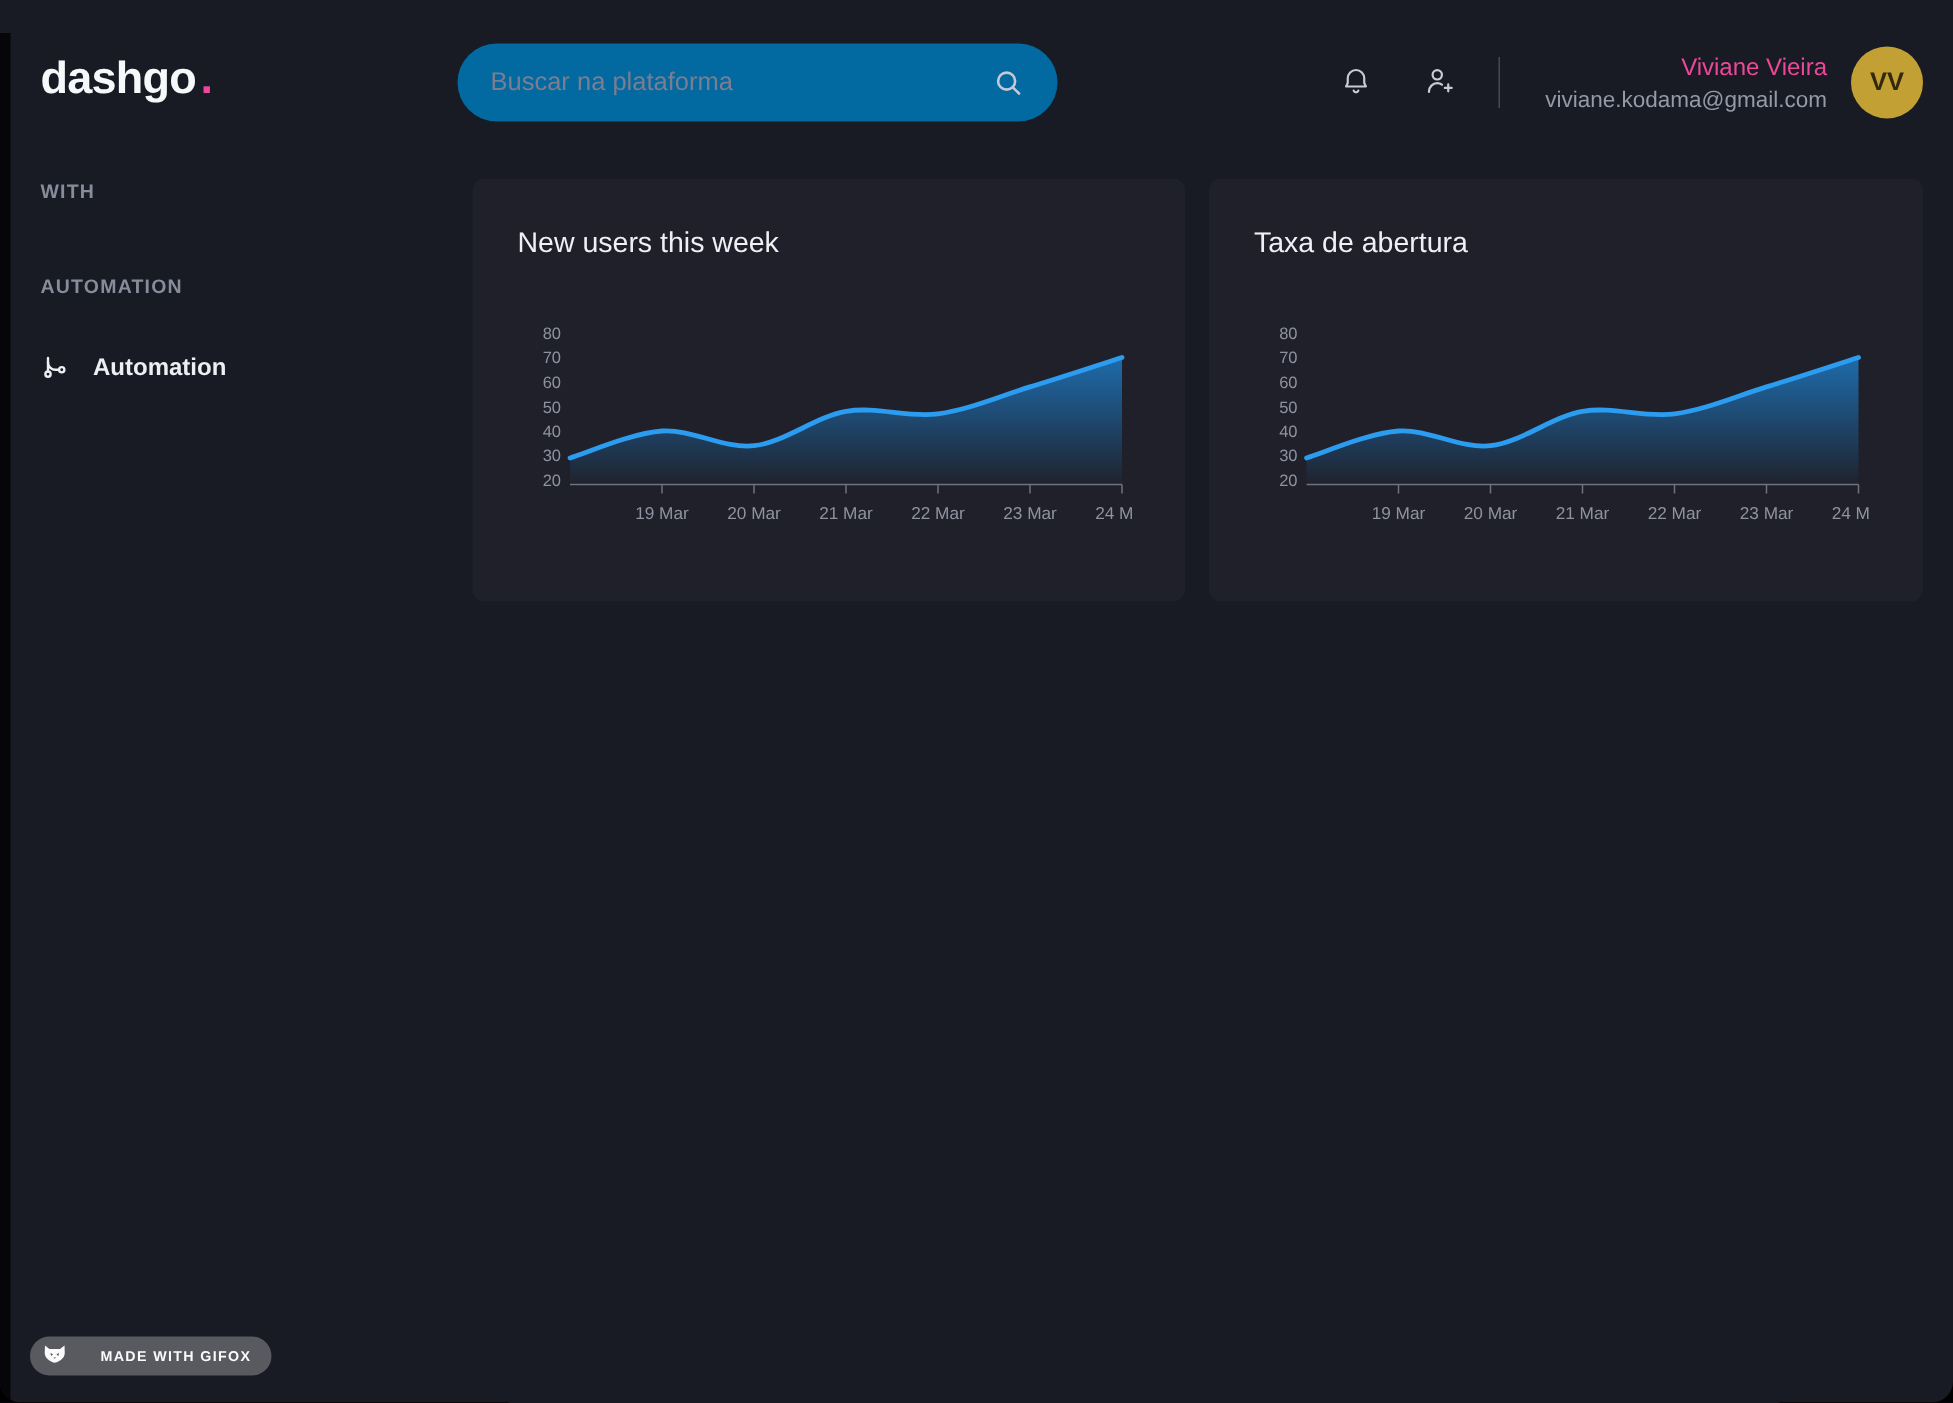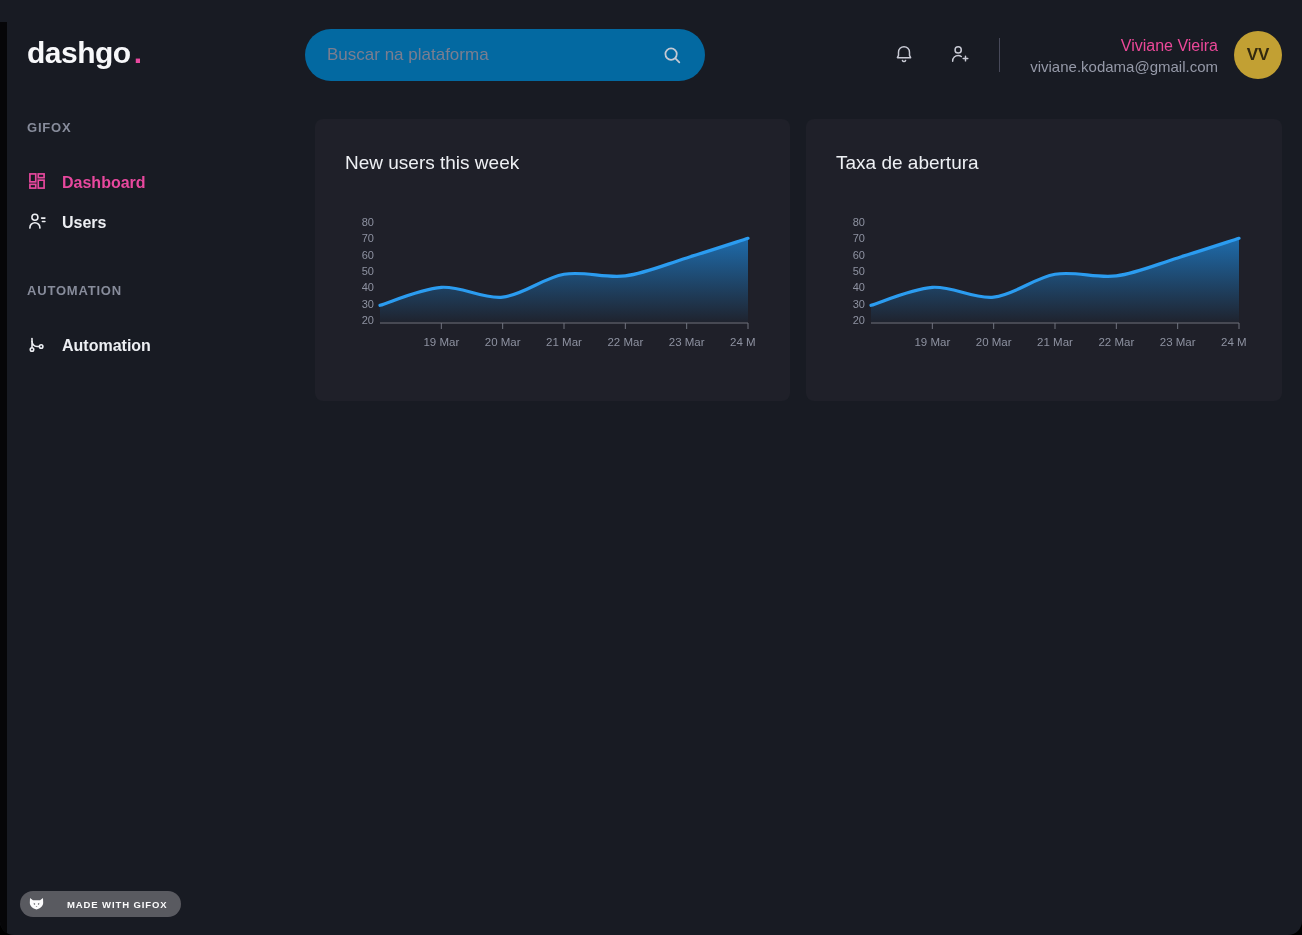--- a/index.html
+++ b/index.html
@@ -110,44 +110,21 @@
     <div class="hdr-divider"></div>
     <div class="profile-text">
       <div class="profile-name">Viviane Vieira</div>
       <div class="profile-email">viviane.kodama@gmail.com</div>
     </div>
     <button class="avatar" id="avatar" style="background: rgb(194, 160, 51); color: rgb(51, 41, 15);">VV</button>
   </div>
 
   <nav class="sidebar">
     <div class="section">
-      <div class="section-title">GIFOX</div>
-      <div class="items">
-        <div class="nav-item active">
-          <span>
-            <svg width="20" height="20" viewBox="0 0 24 24" fill="none" stroke="currentColor" stroke-width="2">
-              <rect x="3.5" y="3.5" width="7" height="9.5"></rect>
-                <rect x="3.5" y="16" width="7" height="4.5"></rect>
-              <rect x="13.5" y="3.5" width="7" height="4.5"></rect>
-                <rect x="13.5" y="11" width="7" height="9.5"></rect>
-            </svg>
-          </span>
-          <span>Dashboard</span>
-        </div>
-        <div class="nav-item">
-          <span>
-            <svg width="20" height="20" viewBox="0 0 24 24" fill="none" stroke="currentColor" stroke-width="1.9" stroke-linecap="round">
-              <circle cx="9.5" cy="7.5" r="3.6"></circle>
-              <path d="M3.5 20.5v-.5c0-3.3 2.7-6 6-6s6 2.7 6 6v.5"></path>
-              <path d="M17.5 8.5h4 M18.5 12.5h3"></path>
-            </svg>
-          </span>
-          <span>Users</span>
-        </div>
-      </div>
+      <div class="section-title">WITH</div>
     </div>
 
     <div class="section">
       <div class="section-title">AUTOMATION</div>
       <div class="items">
         <div class="nav-item">
           <span>
             <svg width="20" height="20" viewBox="0 0 24 24" fill="none" stroke="currentColor" stroke-width="1.9" stroke-linecap="round">
               <circle cx="6" cy="18.5" r="2.1"></circle>
               <path d="M6 16.4V9 M6 9c0 3.3 2.7 6 6 6h2.4"></path>

